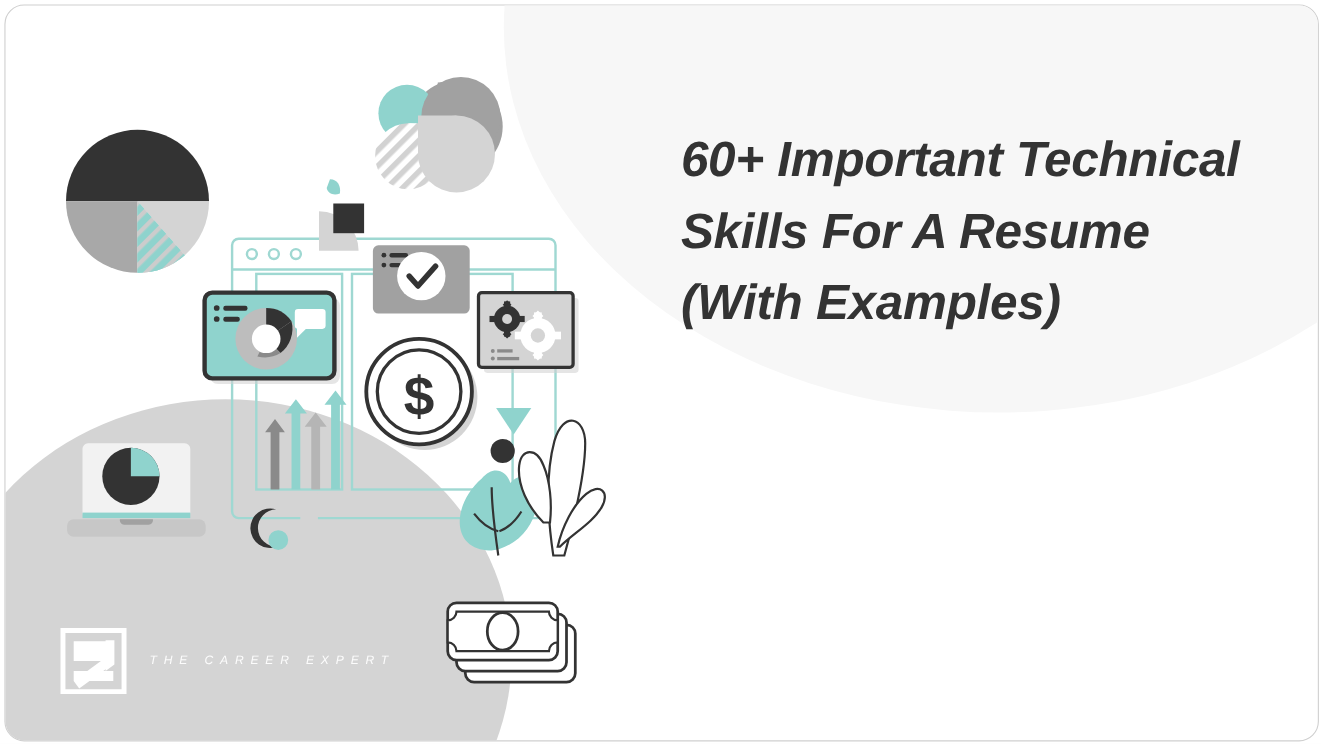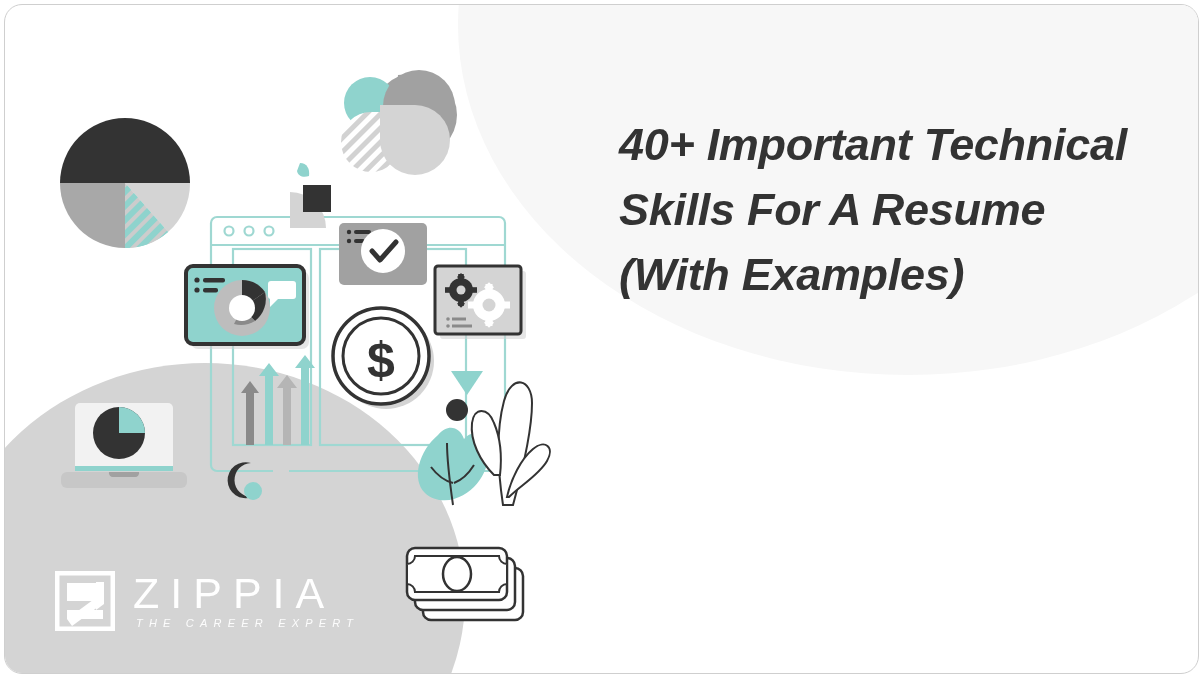--- a/index.html
+++ b/index.html
@@ -275,31 +275,30 @@
       <g fill="#ffffff" stroke="#333333" stroke-width="2.5">
         <rect x="418" y="563" width="100" height="52" rx="8"></rect>
         <rect x="410" y="553" width="100" height="52" rx="8"></rect>
         <rect x="402" y="543" width="100" height="52" rx="8"></rect>
         <path d="M410,551 h84 a8,8 0 0,0 8,8 v20 a8,8 0 0,0 -8,8 h-84 a8,8 0 0,0 -8,-8 v-20 a8,8 0 0,0 8,-8 z" stroke-width="2"></path>
         <ellipse cx="452" cy="569" rx="14" ry="17"></ellipse>
       </g>
     </svg>
   </div>
 
-  <div id="headline">40+ Important Technical Skills For A Resume (With Examples)</div>
+  <div id="headline">60+ Important Technical Skills For A Resume (With Examples)</div>
 
   <div id="logo">
     <div id="logo-mark">
       <svg width="60" height="60" viewBox="0 0 60 60" xmlns="http://www.w3.org/2000/svg">
         <path d="M2,2 h56 v56 h-56 z" fill="none" stroke="#ffffff" stroke-width="5"></path>
         <path d="M12,12 h36 v9 h-21 l21,0 v9 l-36,0 v-9 h21 l-21,0 z" fill="#ffffff"></path>
         <path d="M12,39 h36 v9 h-36 z" fill="#ffffff"></path>
         <path d="M41,11 h8 v22 l-8,6 z" fill="#ffffff"></path>
         <path d="M12,48 l30,-22 l5,7 l-30,22 z" fill="#ffffff"></path>
       </svg>
     </div>
     <div id="logo-text-wrap">
-      <div id="logo-word">ZIPPIA</div>
       <div id="logo-tag">THE CAREER EXPERT</div>
     </div>
   </div>
 
 </div>
 
 </body></html>

